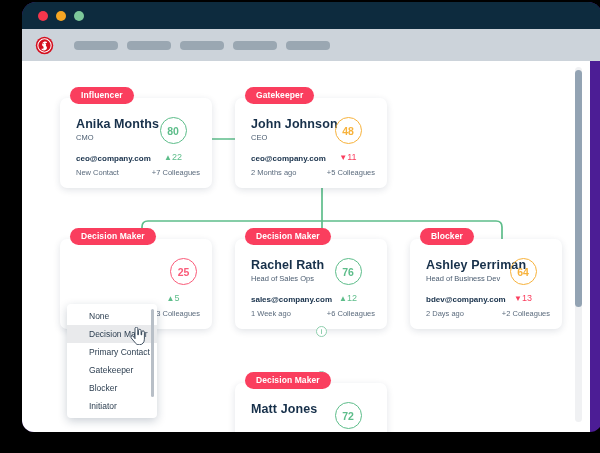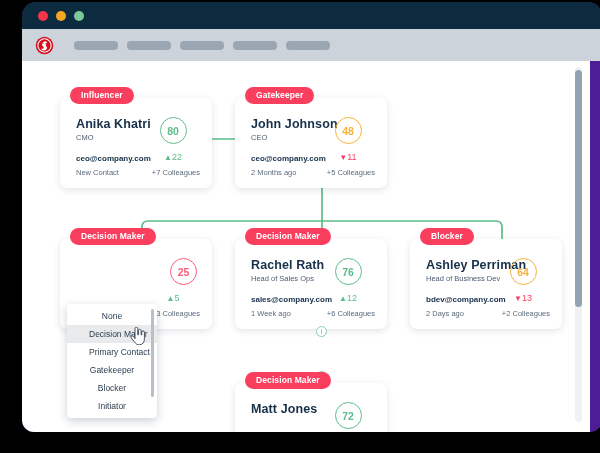--- a/index.html
+++ b/index.html
@@ -137,21 +137,20 @@
     border-radius: 4px;
     box-shadow: 0 3px 10px rgba(20,40,70,0.22);
     padding: 3px 0;
     z-index: 40;
     overflow: hidden;
   }
   .dd-item {
     font-size: 8.5px; color: #2c3e50;
     padding: 4px 22px;
     white-space: nowrap;
-    text-align: center;
   }
   .dd-item.active { background: #e9eaec; }
   .dd-scroll {
     position: absolute; right: 3px; top: 5px;
     width: 3px; height: 88px; border-radius: 2px; background: #b8bfc7;
   }
   .cursor-hand {
     position: absolute; left: 108px; top: 266px; z-index: 60;
     width: 16px; height: 18px;
   }
@@ -197,21 +196,21 @@
 
           <path d="M300,152 L300,160"></path>
           <path d="M120,200 L120,166 Q120,160 126,160 L474,160 Q480,160 480,166 L480,200"></path>
           <path d="M300,160 L300,200"></path>
         </g>
       </svg>
 
       <div class="card" style="left:38px; top:37px; width:152px; height:90px;">
         <span class="badge">Influencer</span>
         <div class="card-body">
-          <div class="person-name">Anika Khatri</div>
+          <div class="person-name">Anika Months</div>
           <div class="person-role">CMO</div>
           <div class="person-email">ceo@company.com</div>
           <div class="person-when">New Contact</div>
           <div class="person-colleagues">+7 Colleagues</div>
           <div class="score-wrap">
             <div class="score-ring">80</div>
             <div class="delta">
               <span class="arrow">▲</span><span>22</span>
             </div>
           </div>

